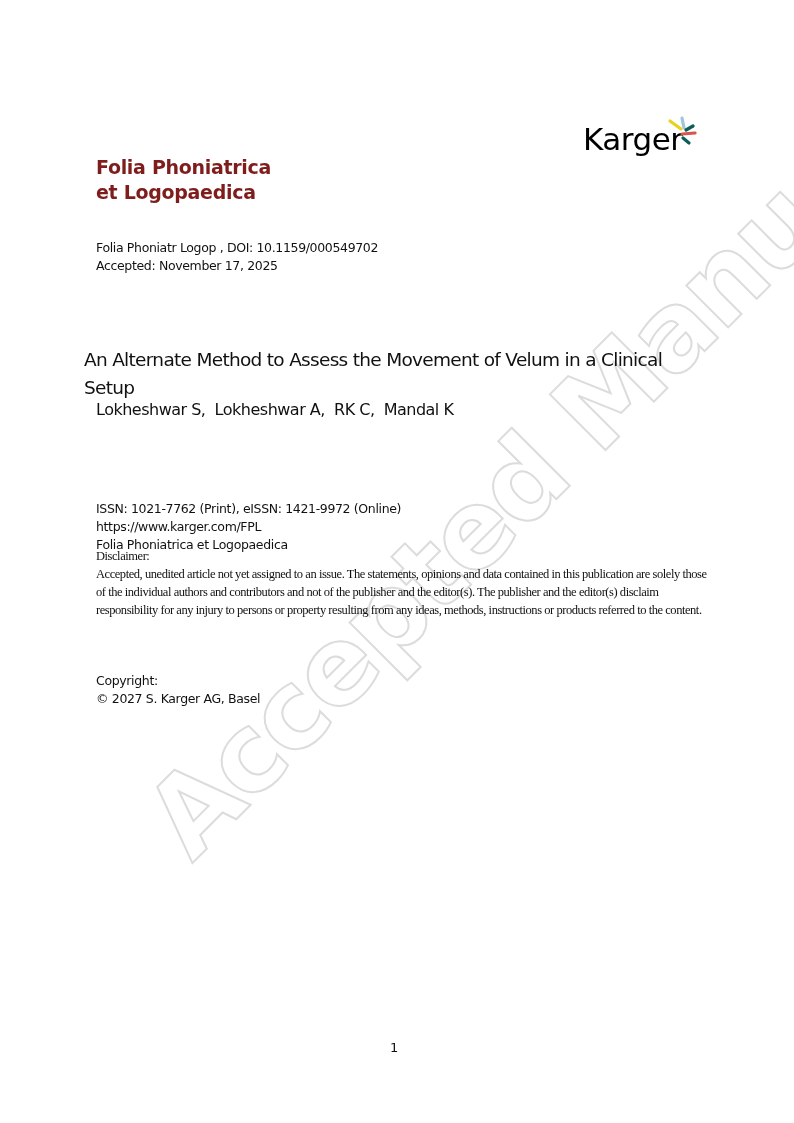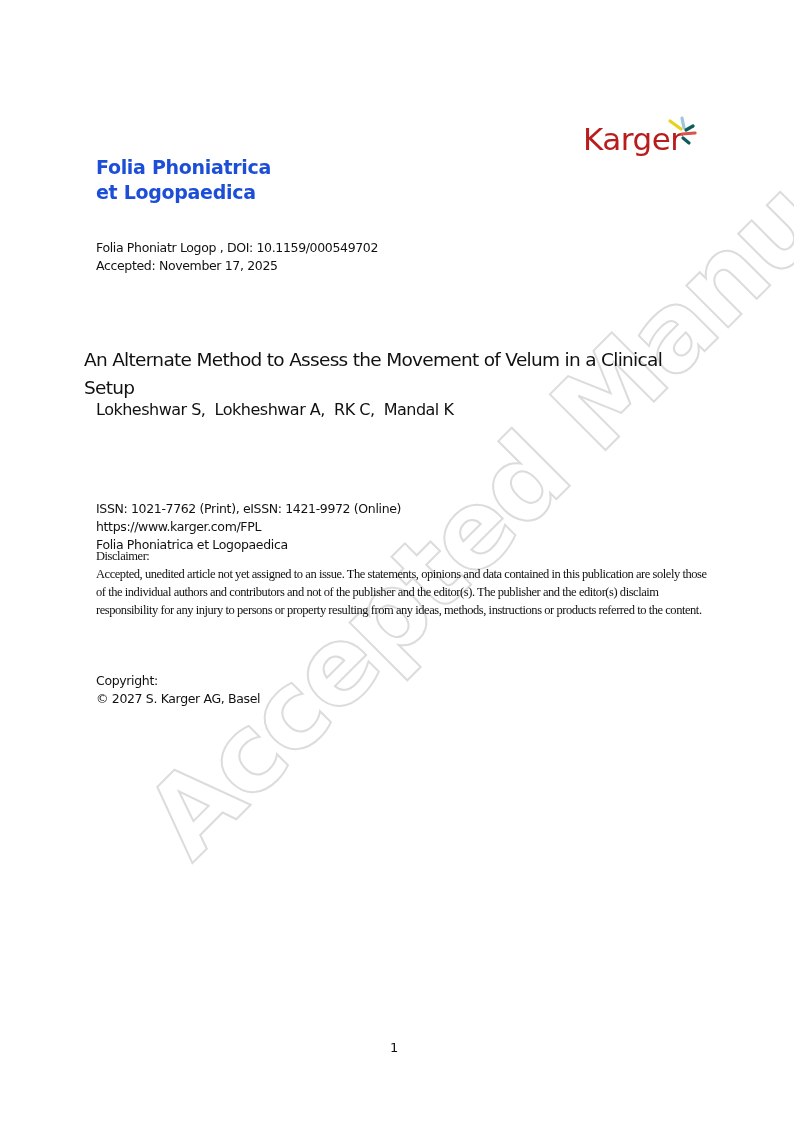--- a/index.html
+++ b/index.html
@@ -2,30 +2,30 @@
 <html><head>
   <meta charset="utf-8">
   <style>
     html, body { margin: 0; padding: 0; }
     body {
       width: 794px; height: 1123px; background: #ffffff; position: relative; overflow: hidden;
       font-family: "Liberation Sans", "DejaVu Sans", sans-serif; color: #111;
     }
     .journal-title {
       position: absolute; left: 96px; top: 155px;
-      color: #1d4ed8; font-weight: bold; font-size: 19px; line-height: 25px;
+      color: #7f1d1d; font-weight: bold; font-size: 19px; line-height: 25px;
       font-family: "DejaVu Sans", sans-serif; letter-spacing: -0.3px;
     }
     .journal-title div { white-space: nowrap; }
     .logo {
       position: absolute; left: 583px; top: 112px; width: 120px; height: 50px;
     }
     .logo-text {
       position: absolute; left: 0; top: 9px;
-      color: #b91c1c; font-size: 31px; font-family: "DejaVu Sans", sans-serif; letter-spacing: -0.5px;
+      color: #000000; font-size: 31px; font-family: "DejaVu Sans", sans-serif; letter-spacing: -0.5px;
     }
     .logo svg { position: absolute; left: 76px; top: 0; }
     .meta {
       position: absolute; left: 96px; top: 239px; font-size: 12.5px; line-height: 18px;
       font-family: "DejaVu Sans", sans-serif; letter-spacing: -0.35px;
     }
     .article-title {
       position: absolute; left: 84px; top: 346px; width: 620px;
       font-weight: normal; font-size: 18.5px; line-height: 28px;
       font-family: "DejaVu Sans", sans-serif; letter-spacing: -0.7px;

